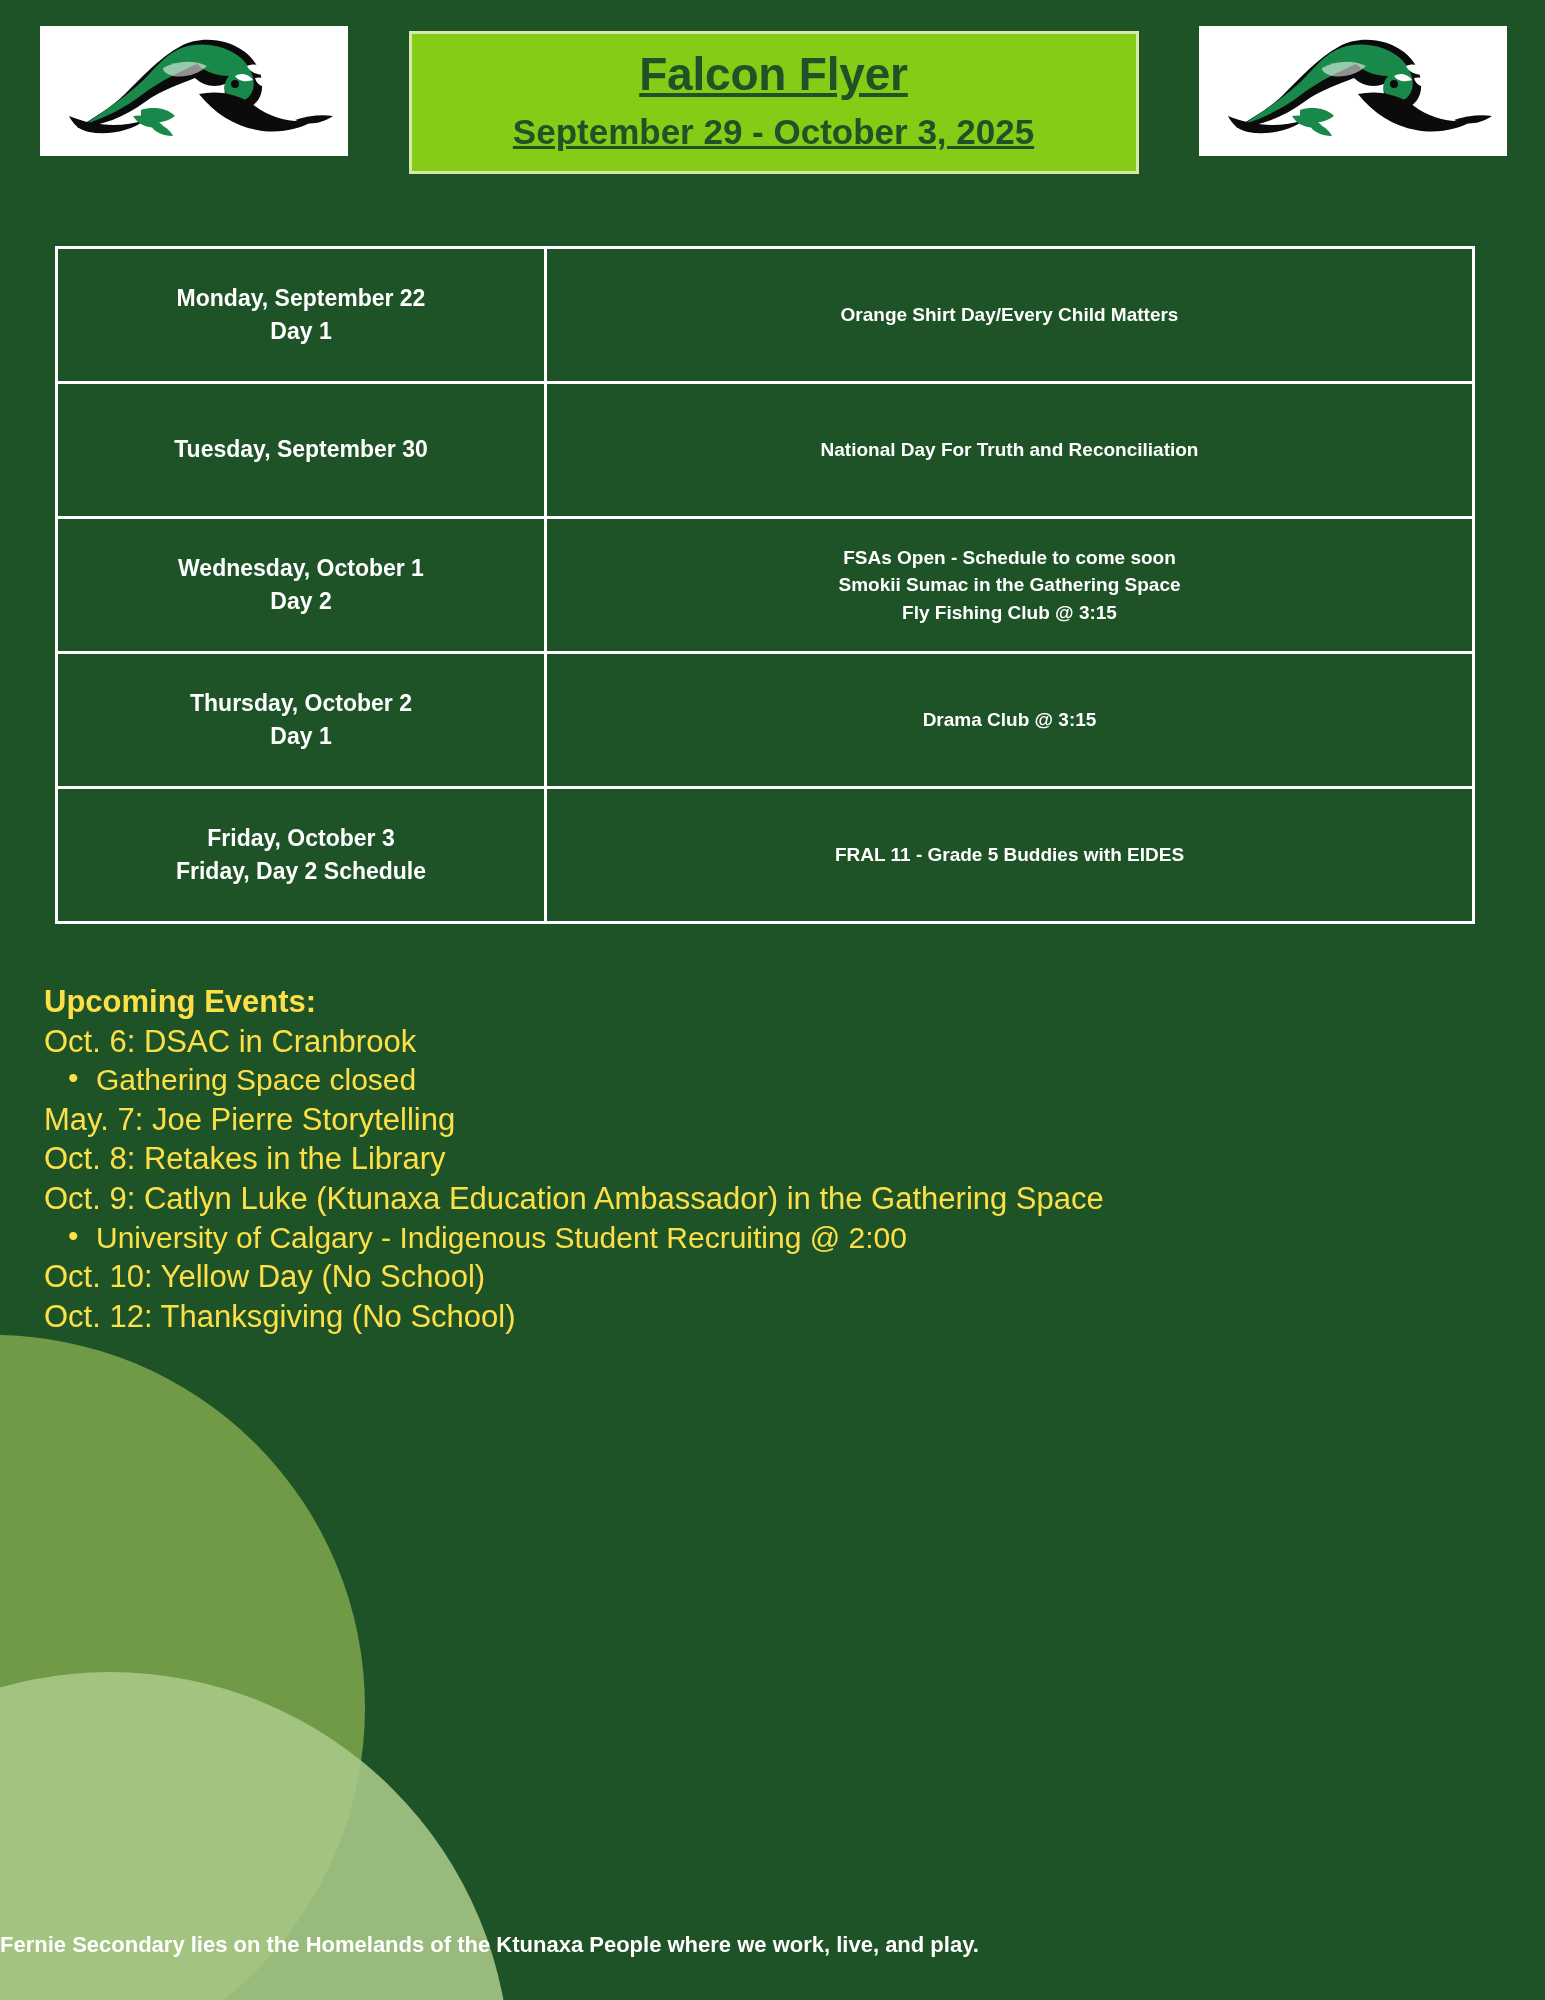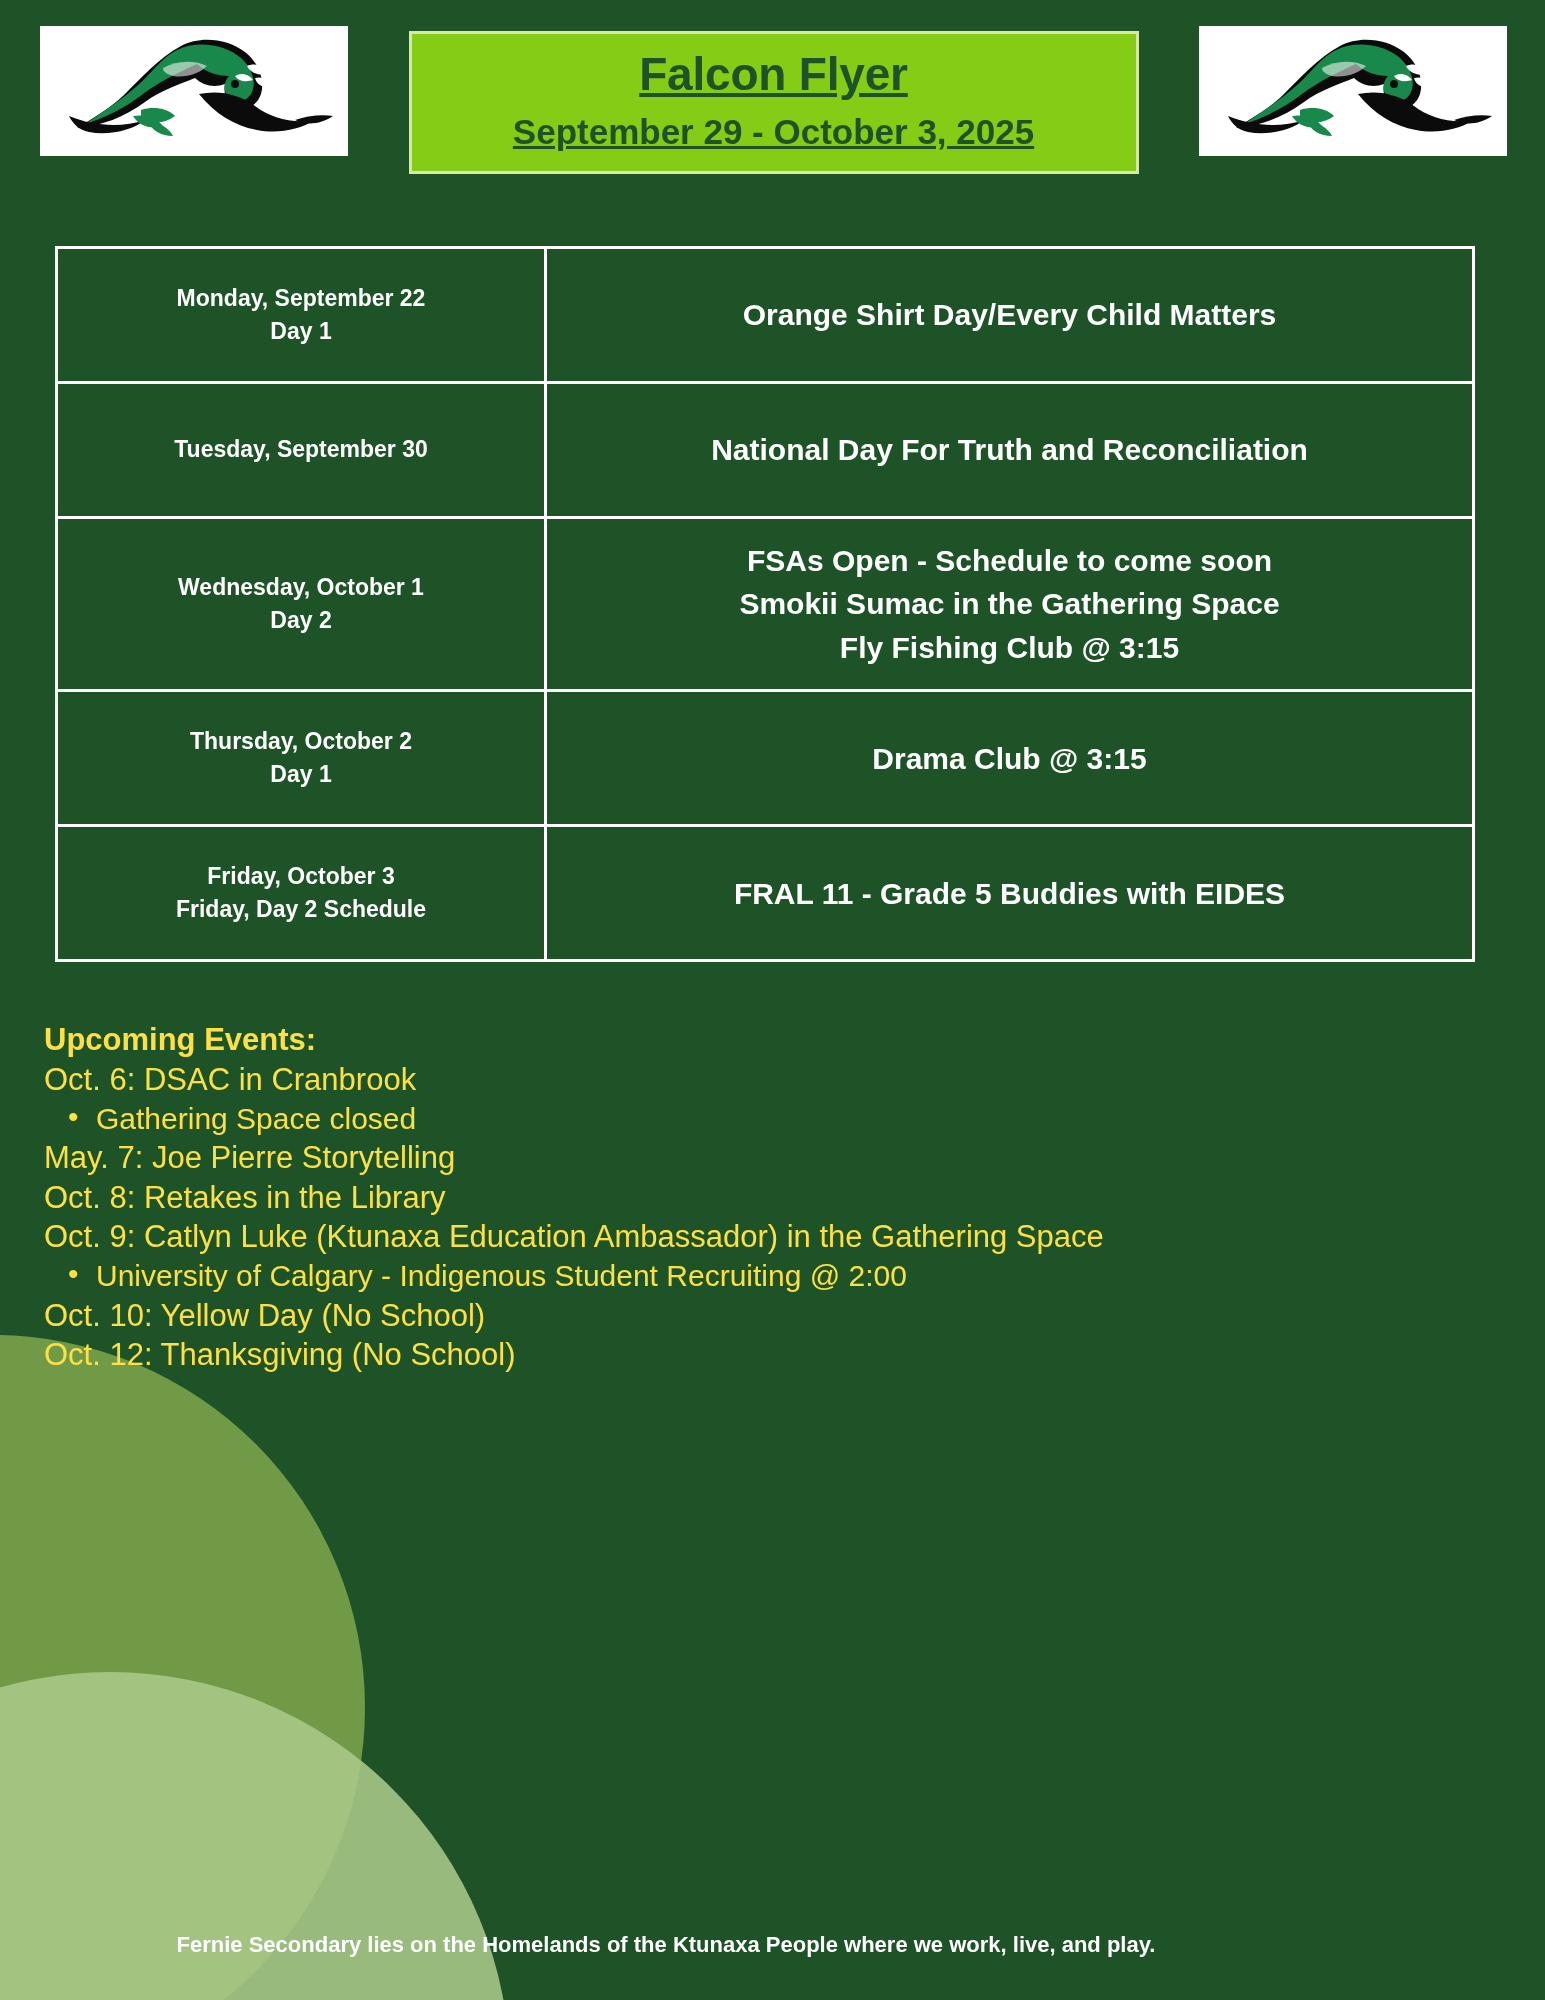--- a/index.html
+++ b/index.html
@@ -115,21 +115,21 @@
     text-align: center;
     vertical-align: middle;
     padding: 20px 12px;
     line-height: 1.45;
   }
   td.col-day {
     width: 462px;
     font-size: 23px;
   }
   td.col-event {
-    font-size: 30px;
+    font-size: 19px;
   }
   .row-tall td { height: 92px; }
 
   
   .events {
     margin: 58px 0 0 44px;
     color: #fde047;
   }
   .events-title {
     font-size: 31px;
@@ -152,26 +152,24 @@
     top: -2px;
     font-size: 30px;
   }
 
   
   .footer {
     position: absolute;
     left: 0;
     bottom: 42px;
     width: 1316px;
-    text-align: center;
     color: #ffffff;
     font-size: 22px;
     font-weight: bold;
     z-index: 3;
-    padding-left: 8px;
   }
 </style>
 </head>
 <body>
 
 <div class="deco-layer">
   <div class="circle-a"></div>
   <div class="circle-b"></div>
 </div>
 

